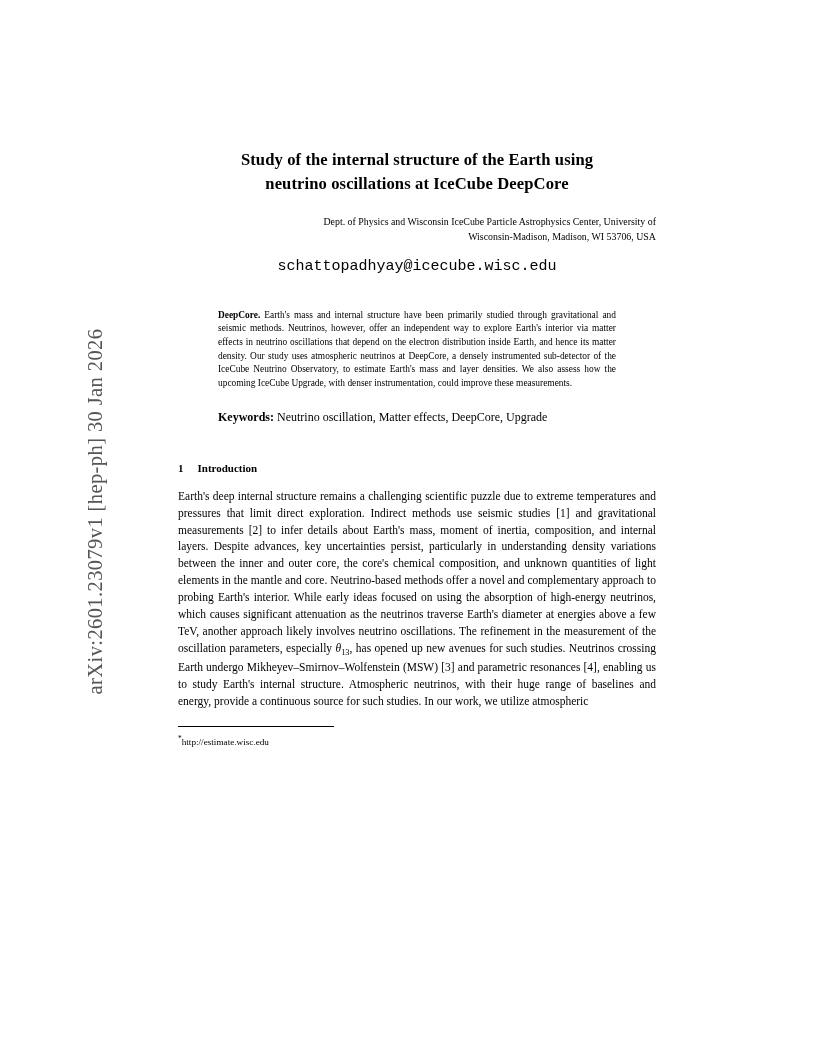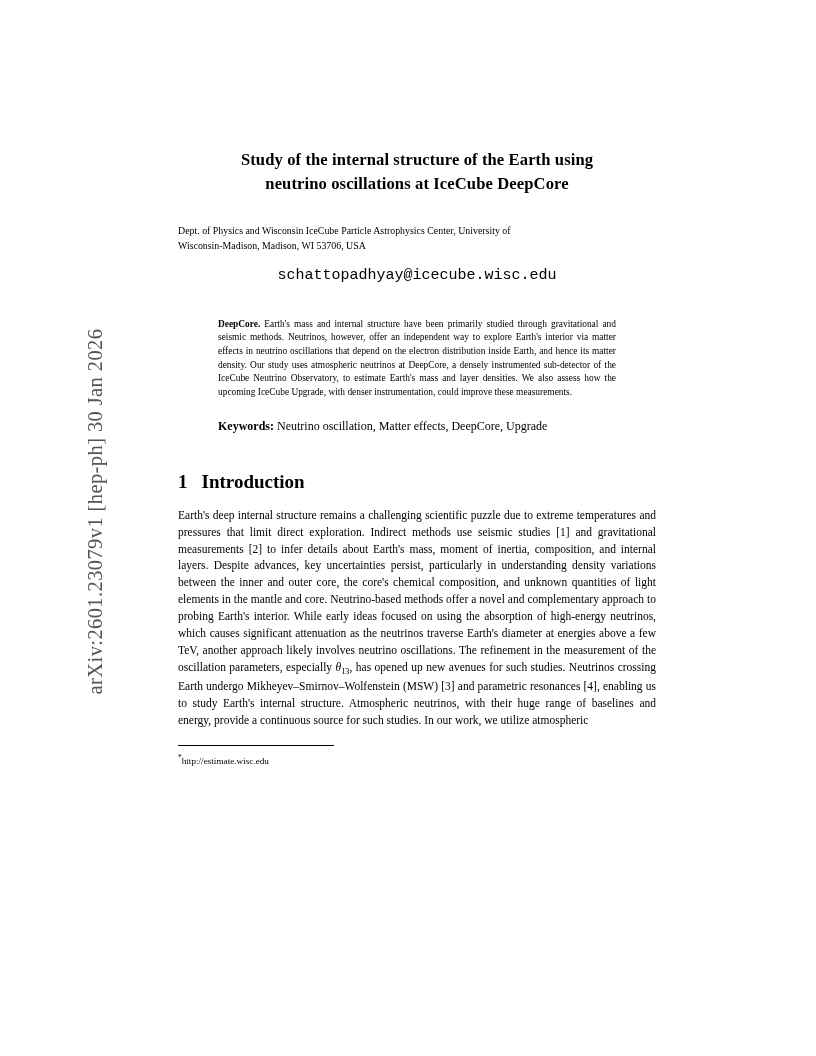--- a/index.html
+++ b/index.html
@@ -59,22 +59,22 @@
 
   .authors {
     margin-top: 36px;
     text-align: center;
     font-size: 11.4px;
     line-height: 1.5;
   }
   .authors sup { font-size: 8.4px; }
 
   .affil {
-    margin-top: 28px;
-    text-align: left;
+    margin-top: 19px;
+    text-align: right;
     font-size: 9.9px;
     line-height: 1.55;
   }
   .email {
     text-align: center;
     font-family: "Liberation Mono", monospace;
     font-size: 15px;
     margin-top: 13px;
   }
 
@@ -89,21 +89,21 @@
   .keywords {
     margin: 18px 40px 0 40px;
     font-size: 12px;
     line-height: 1.45;
     text-align: justify;
   }
   .keywords .lead { font-weight: bold; }
 
   .section-head {
     margin-top: 36px;
-    font-size: 19px;
+    font-size: 11px;
     font-weight: bold;
   }
   .section-head .num { margin-right: 14px; }
 
   .body-text {
     margin-top: 14px;
     font-size: 11.5px;
     line-height: 1.465;
     text-align: justify;
     hyphens: none;

